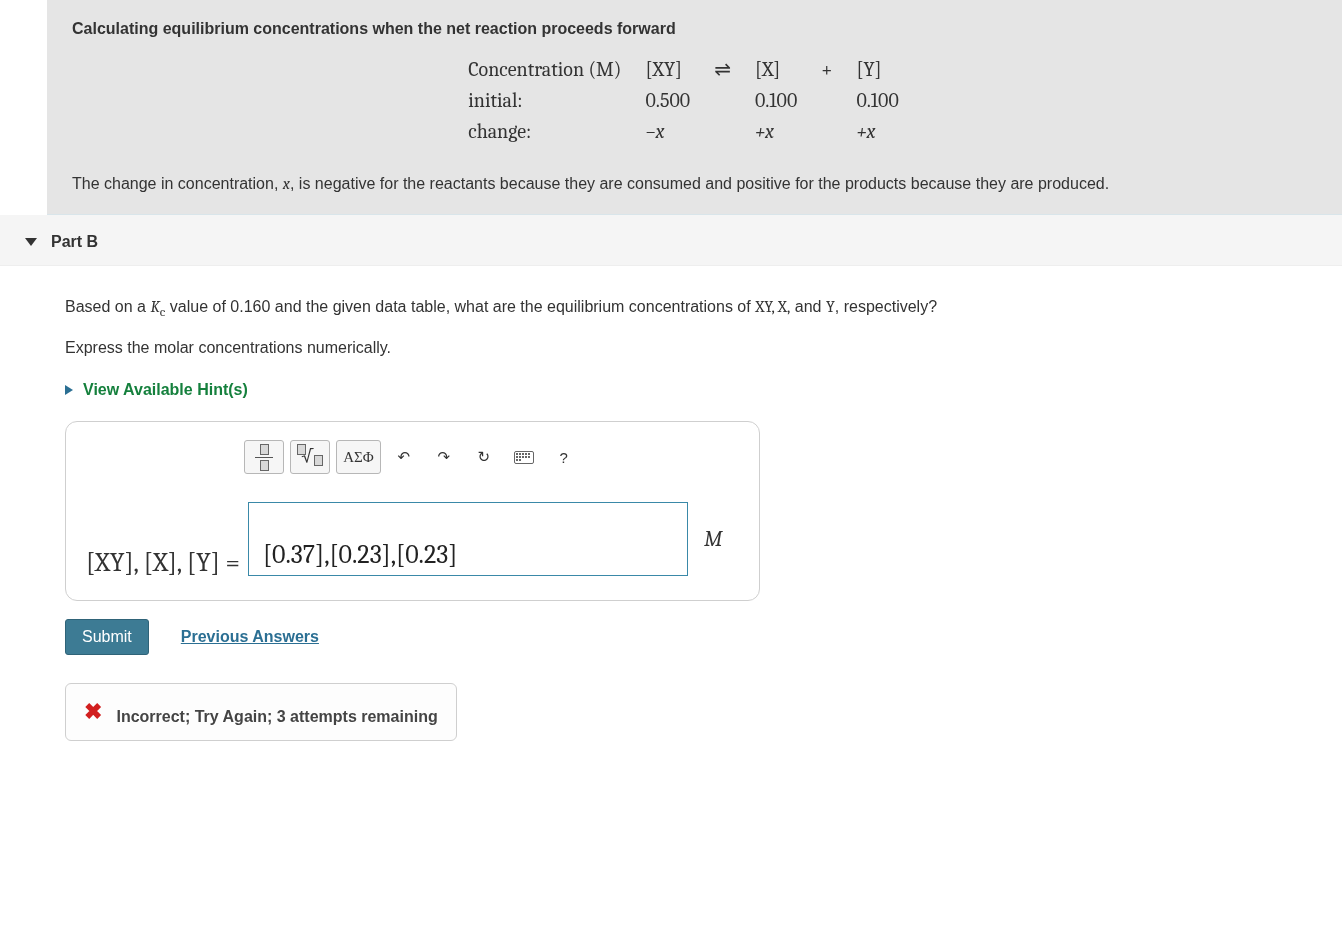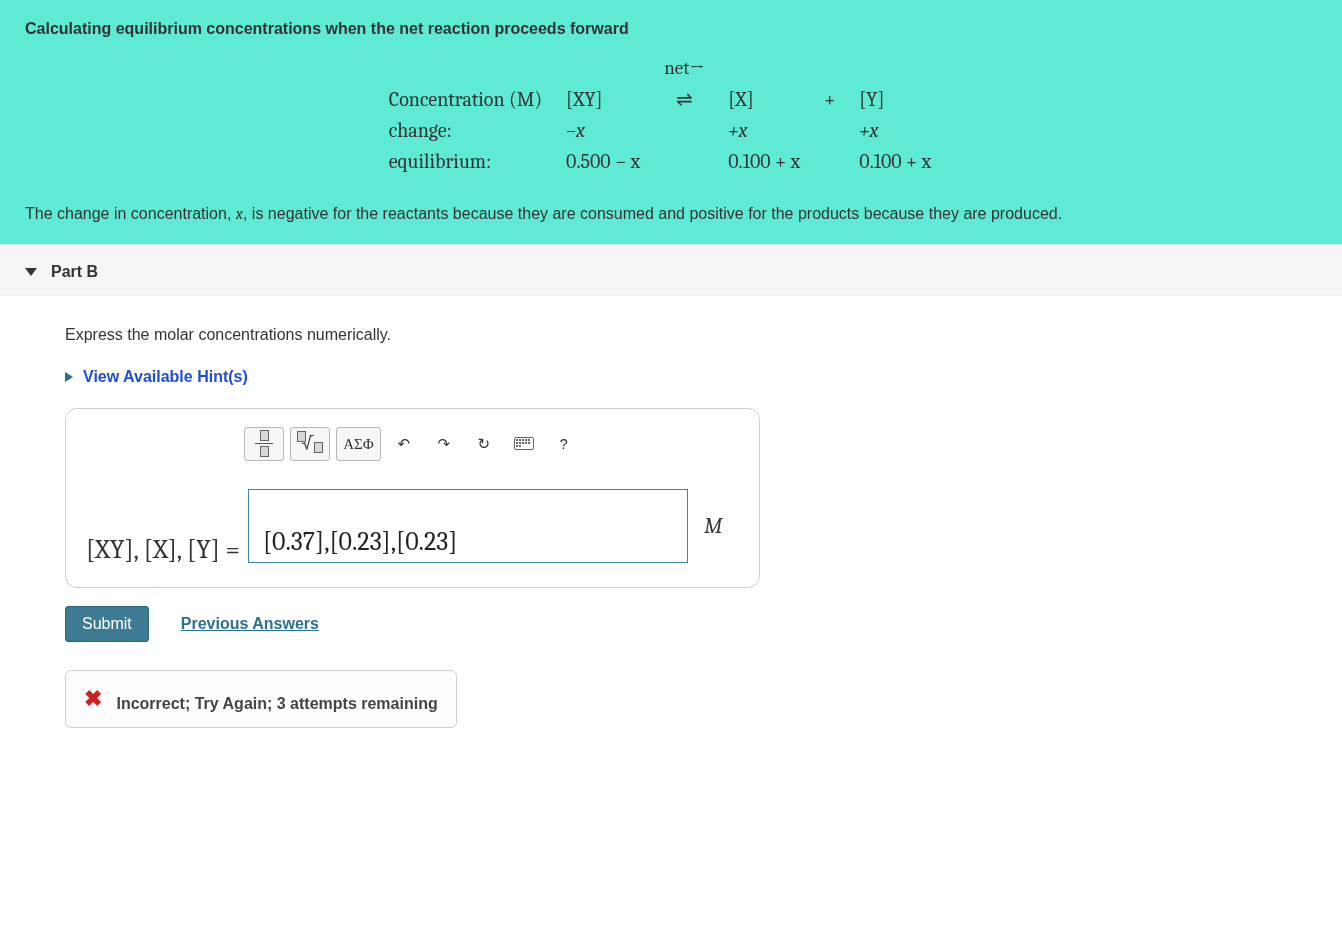--- a/index.html
+++ b/index.html
@@ -4,23 +4,24 @@
 <style>
   * { box-sizing: border-box; }
   body {
     margin: 0;
     font-family: Arial, Helvetica, sans-serif;
     font-size: 16px;
     color: #333;
     background: #fff;
   }
   .intro-panel {
-    background: #5eead4;
+    background: #e5e5e5;
     padding: 20px 25px 18px 25px;
     border-bottom: 1px solid #d9e5ea;
+    margin-left: 47px;
   }
   .intro-title {
     font-weight: bold;
     color: #333;
     margin-bottom: 14px;
   }
   .intro-sub {
     color: #333;
     margin-bottom: 30px;
   }
@@ -71,21 +72,21 @@
   .part-title { font-weight: bold; color: #333; }
 
   .part-body {
     padding: 30px 25px 30px 65px;
     color: #333;
   }
   .question-text { line-height: 1.4; margin-bottom: 18px; }
   .instruction { font-weight: normal; margin-bottom: 24px; }
   .hints-toggle {
     display: flex; align-items: center; gap: 10px;
-    color: #1d4ed8; font-weight: bold; cursor: pointer;
+    color: #15803d; font-weight: bold; cursor: pointer;
     margin-bottom: 22px;
   }
 
   .answer-frame {
     border: 1px solid #cfcfcf;
     border-radius: 12px;
     width: 695px;
     padding: 0;
     overflow: hidden;
     margin-bottom: 18px;
@@ -200,67 +201,62 @@
 </style>
 </head>
 <body>
 
 <div class="intro-panel">
   <div class="intro-title">Calculating equilibrium concentrations when the net reaction proceeds forward</div>
 
   <div class="ice-wrap">
     <table class="ice-table">
       <tbody>
-          <tr>
-        <td></td>
-            <td></td>
-        <td class="center net-arrow"><span class="mup">net→</span></td>
-        <td></td>
-            <td></td>
-            <td></td>
-      </tr>
       <tr>
         <td><span class="mup">Concentration (M)</span></td>
         <td><span class="mup">[XY]</span></td>
         <td class="center"><span class="mup">⇌</span></td>
         <td><span class="mup">[X]</span></td>
         <td class="center"><span class="mup">+</span></td>
         <td><span class="mup">[Y]</span></td>
       </tr>
       <tr>
+        <td><span class="mup">initial:</span></td>
+        <td><span class="mup">0.500</span></td>
+        <td></td>
+        <td><span class="mup">0.100</span></td>
+        <td></td>
+        <td><span class="mup">0.100</span></td>
+      </tr>
+      <tr>
         <td><span class="mup">change:</span></td>
         <td><span class="mup mvar">−x</span></td>
         <td></td>
         <td><span class="mup mvar">+x</span></td>
         <td></td>
         <td><span class="mup mvar">+x</span></td>
       </tr>
-      <tr>
-        <td><span class="mup">equilibrium:</span></td>
-        <td><span class="mup">0.500 − x</span></td>
-        <td></td>
-        <td><span class="mup">0.100 + x</span></td>
-        <td></td>
-        <td><span class="mup">0.100 + x</span></td>
-      </tr>
     </tbody>
       </table>
   </div>
 
   <div class="intro-footnote">
     <span>The change in concentration, </span><span class="mvar">x</span><span>, is negative for the reactants because they are consumed and positive for the products because they are produced.</span>
   </div>
 </div>
 
 <div class="part-header">
   <div class="caret-down"></div>
   <div class="part-title">Part B</div>
 </div>
 
 <div class="part-body">
+  <div class="question-text">
+    <span>Based on a </span><span class="mvar">K</span><sub class="mup">c</sub><span> value of 0.160 and the given data table, what are the equilibrium concentrations of </span><span class="mup">XY, X,</span><span> and </span><span class="mup">Y</span><span>, respectively?</span>
+  </div>
   <div class="instruction">Express the molar concentrations numerically.</div>
 
   <div class="hints-toggle">
     <div class="caret-right"></div>
     <span>View Available Hint(s)</span>
   </div>
 
   
   <div class="answer-frame">
     <div class="toolbar-row">

